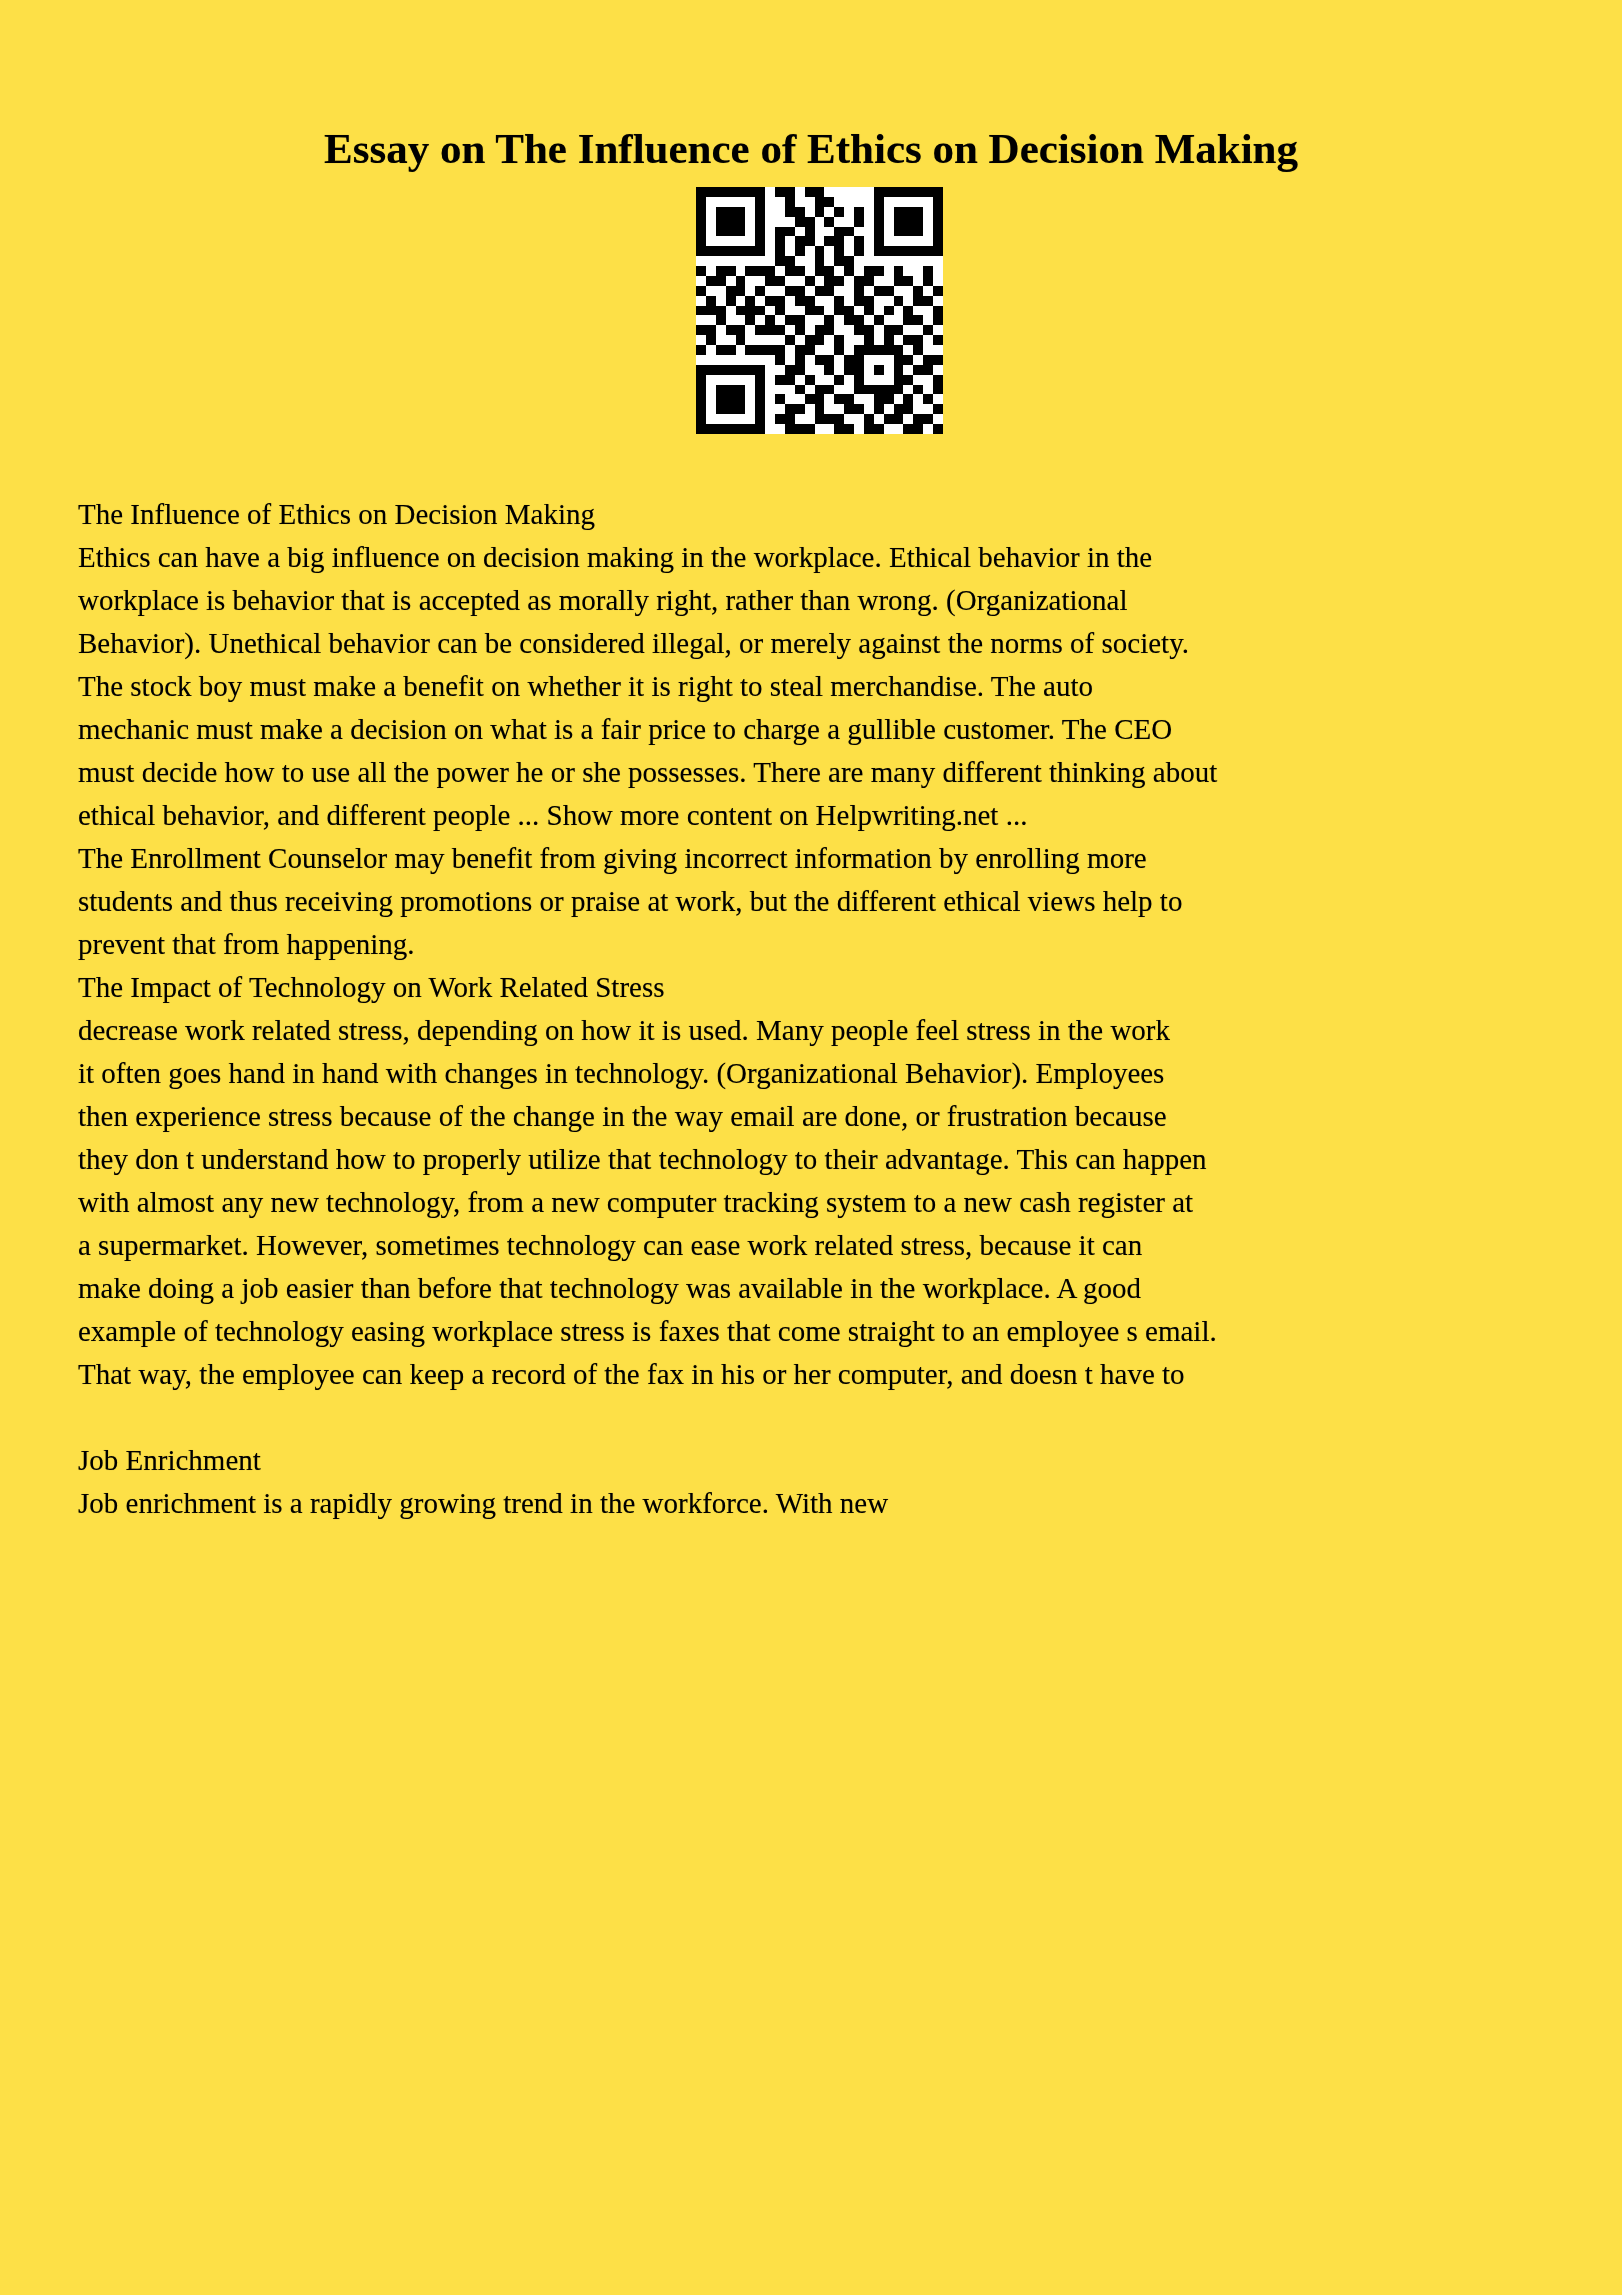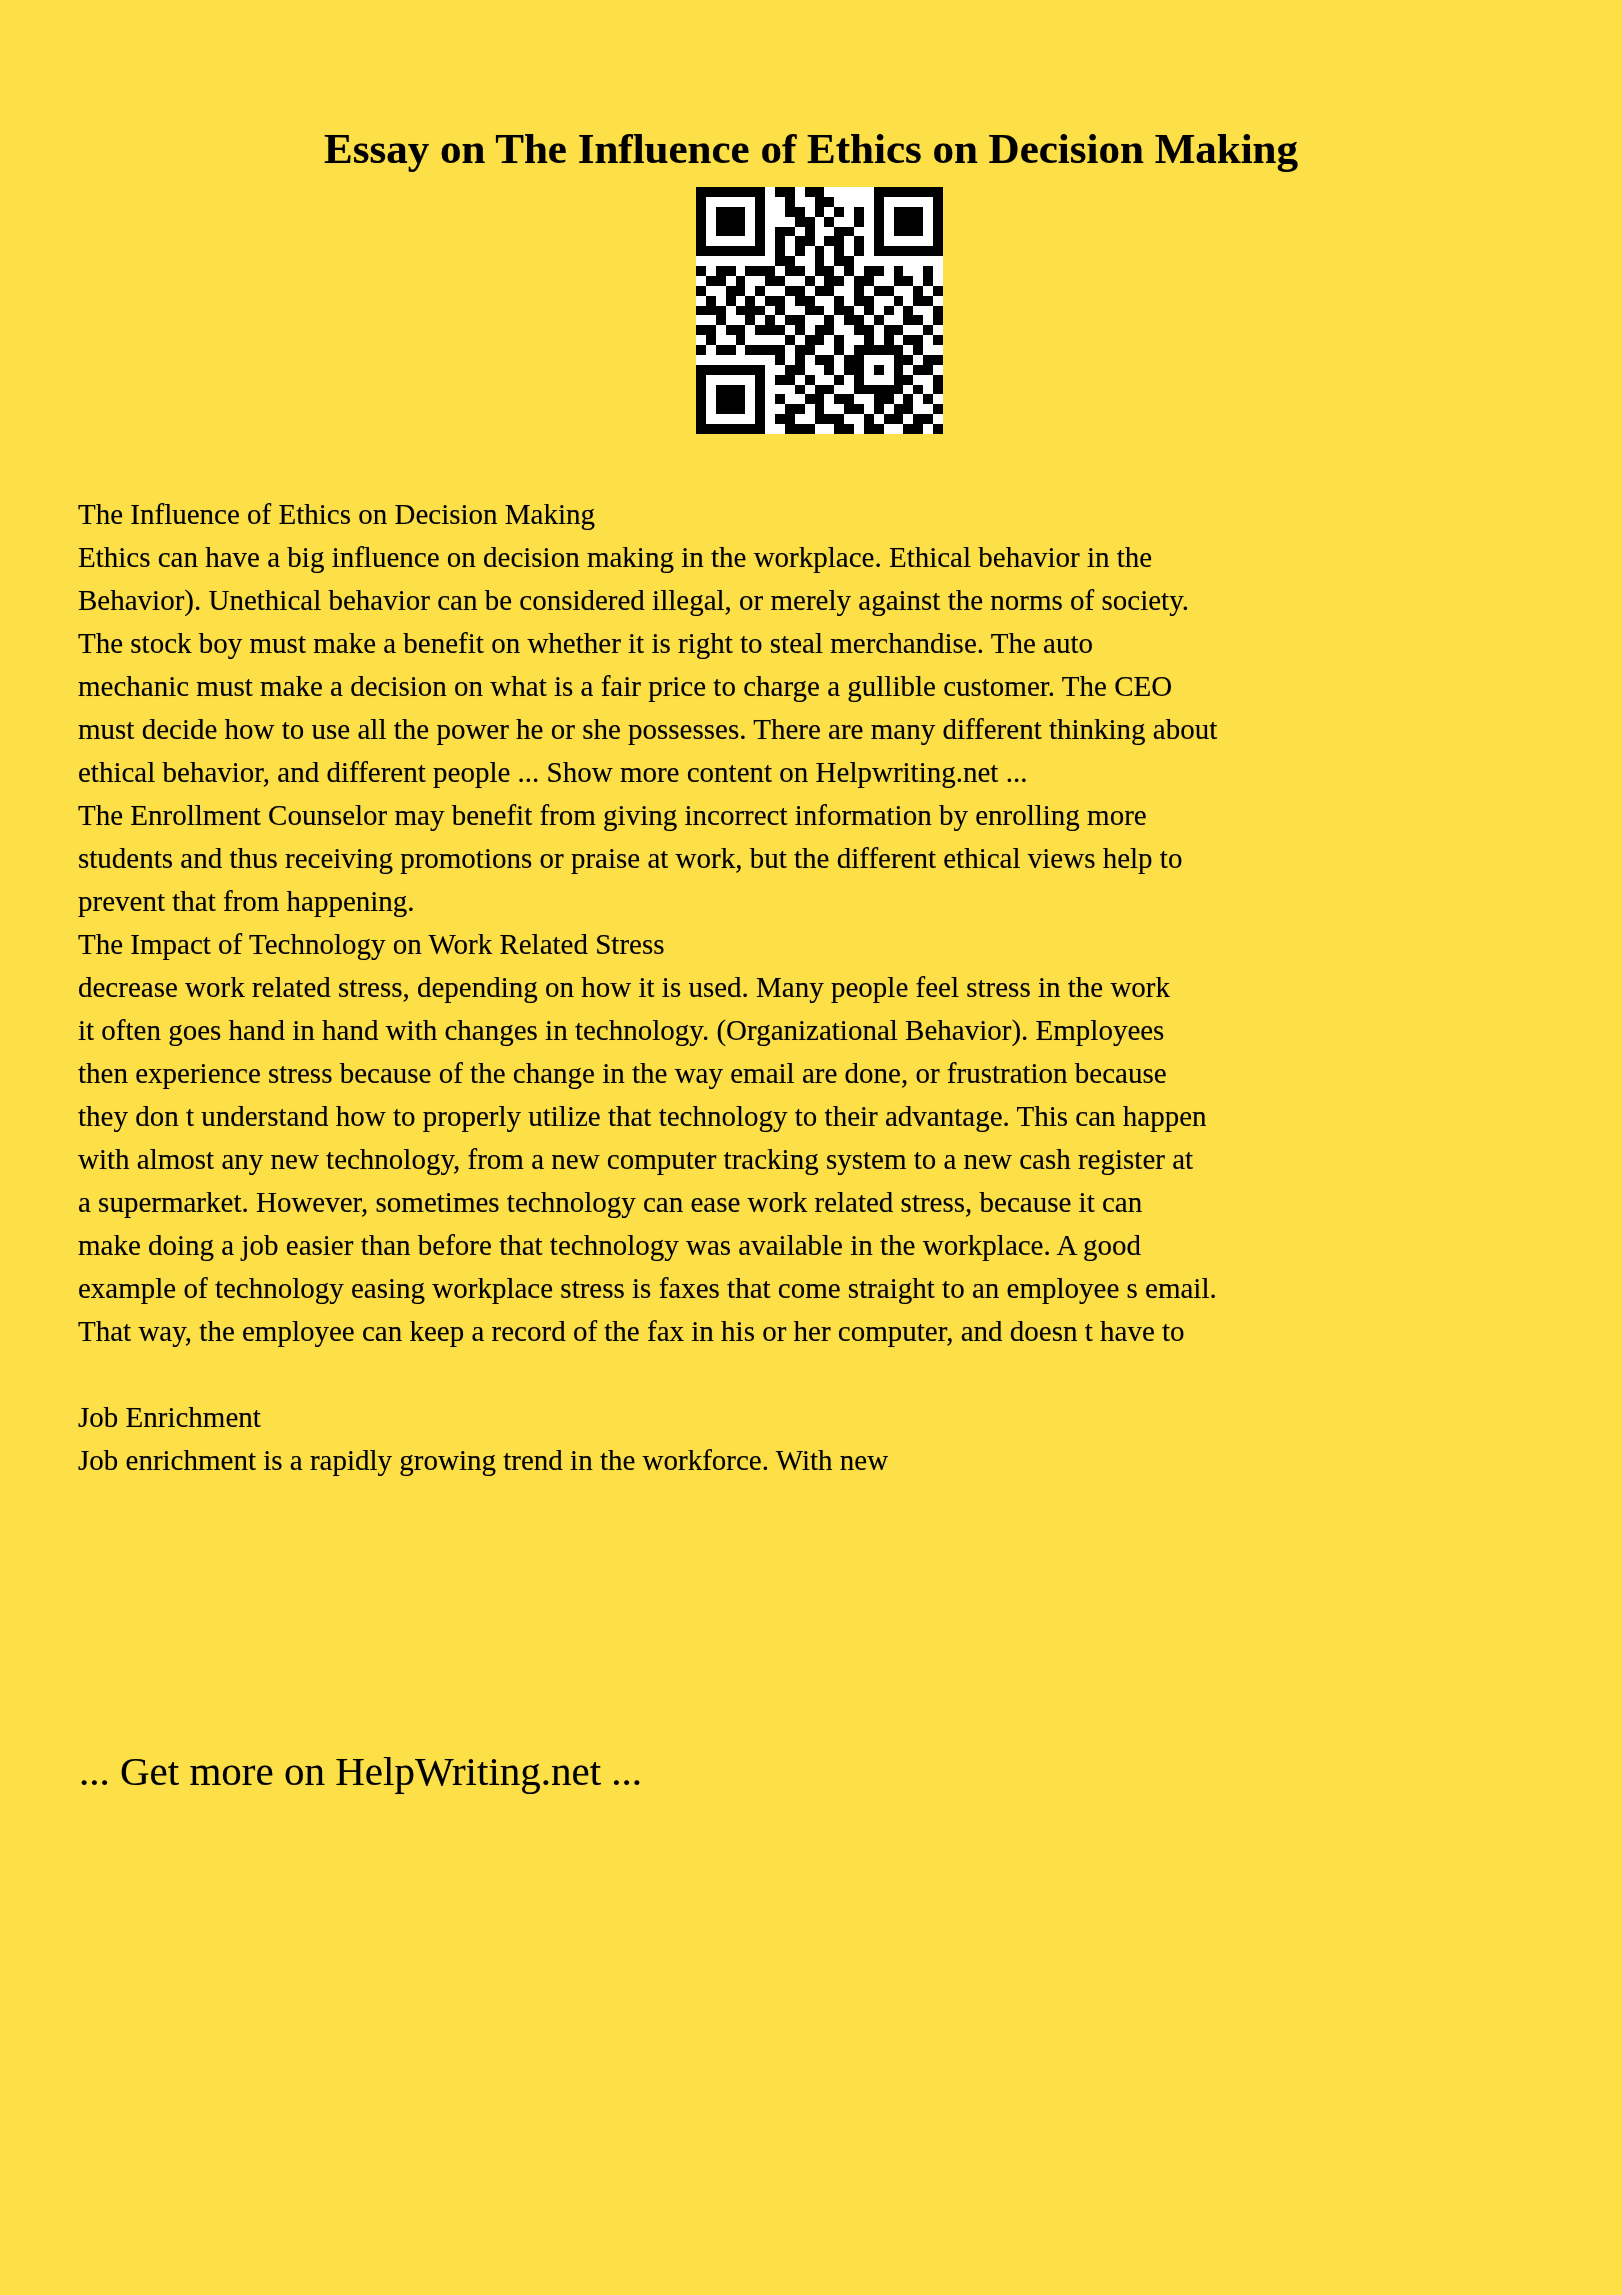--- a/index.html
+++ b/index.html
@@ -697,20 +697,21 @@
       <div class="m0"></div>
       <div class="m1"></div>
       <div class="m1"></div>
       <div class="m0"></div>
       <div class="m1"></div>
     </div>
 
   <div class="body-text">
       <div class="body-line">The Influence of Ethics on Decision Making</div>
       <div class="body-line">Ethics can have a big influence on decision making in the workplace. Ethical behavior in the</div>
+      <div class="body-line">workplace is behavior that is accepted as morally right, rather than wrong. (Organizational</div>
       <div class="body-line">Behavior). Unethical behavior can be considered illegal, or merely against the norms of society.</div>
       <div class="body-line">The stock boy must make a benefit on whether it is right to steal merchandise. The auto</div>
       <div class="body-line">mechanic must make a decision on what is a fair price to charge a gullible customer. The CEO</div>
       <div class="body-line">must decide how to use all the power he or she possesses. There are many different thinking about</div>
       <div class="body-line">ethical behavior, and different people ... Show more content on Helpwriting.net ...</div>
       <div class="body-line">The Enrollment Counselor may benefit from giving incorrect information by enrolling more</div>
       <div class="body-line">students and thus receiving promotions or praise at work, but the different ethical views help to</div>
       <div class="body-line">prevent that from happening.</div>
       <div class="body-line">The Impact of Technology on Work Related Stress</div>
       <div class="body-line">decrease work related stress, depending on how it is used. Many people feel stress in the work</div>
@@ -720,16 +721,15 @@
       <div class="body-line">with almost any new technology, from a new computer tracking system to a new cash register at</div>
       <div class="body-line">a supermarket. However, sometimes technology can ease work related stress, because it can</div>
       <div class="body-line">make doing a job easier than before that technology was available in the workplace. A good</div>
       <div class="body-line">example of technology easing workplace stress is faxes that come straight to an employee s email.</div>
       <div class="body-line">That way, the employee can keep a record of the fax in his or her computer, and doesn t have to</div>
       <div class="body-line"></div>
       <div class="body-line">Job Enrichment</div>
       <div class="body-line">Job enrichment is a rapidly growing trend in the workforce. With new</div>
     </div>
 
-  <div class="footer-line">... Get more on HelpWriting.net ...</div>
 
 </div>
 
 
 </body></html>

